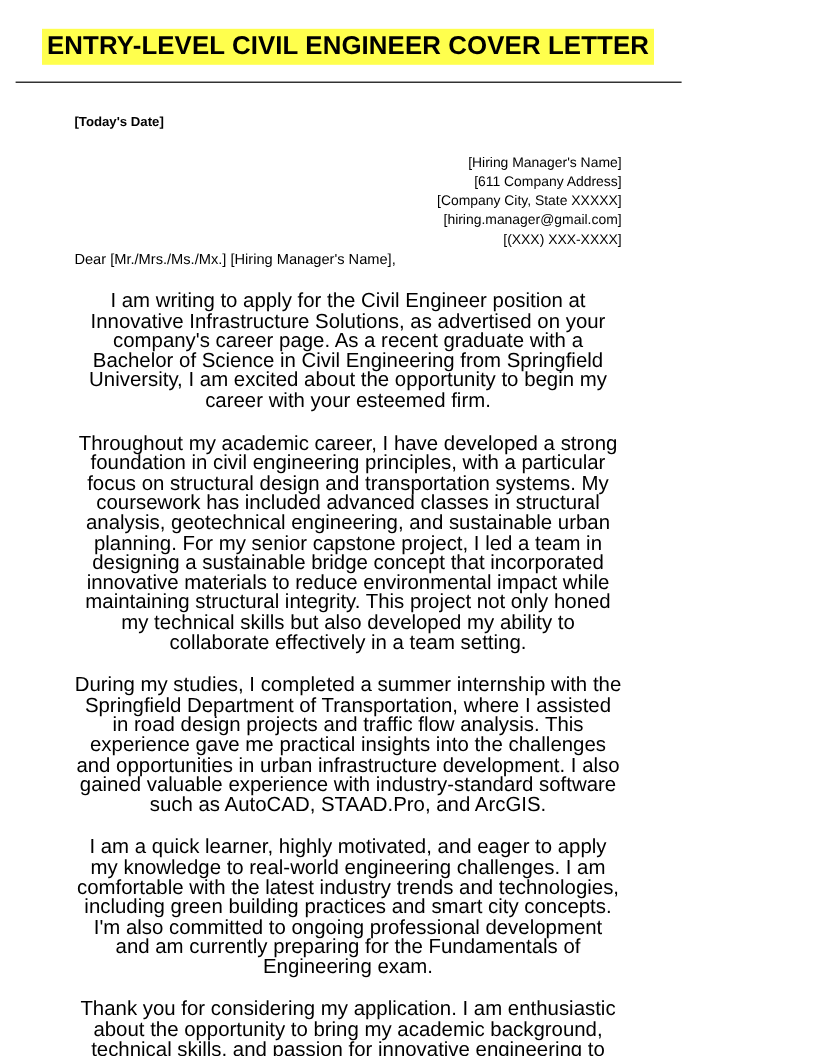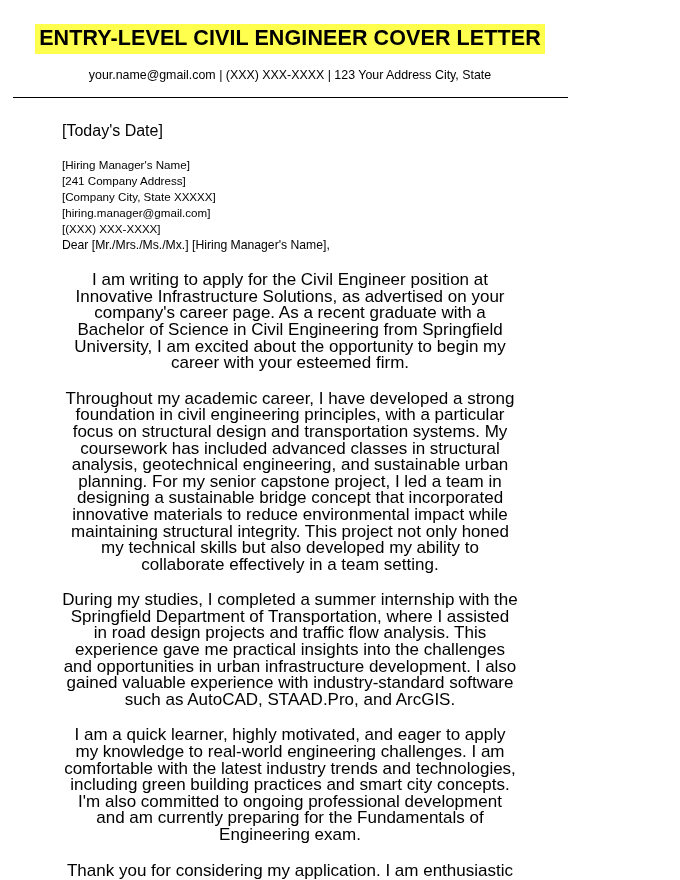--- a/index.html
+++ b/index.html
@@ -59,33 +59,35 @@
     border-top: 1.6px solid #000000;
   }
 
   
   .body-wrap {
     padding: 0 62px 0 62px;
     margin-top: 25px;
   }
 
   .date-line {
-    font-size: 16px;
+    font-size: 11px;
     line-height: 16px;
     margin: 0;
+    font-weight: bold;
   }
 
   .recipient-block {
     margin-top: 18px;
   }
   .recipient-block .r-line {
     font-size: 11.6px;
     line-height: 16px;
     margin: 0;
     white-space: nowrap;
+    text-align: right;
   }
 
   .salutation {
     font-size: 12.2px;
     line-height: 16px;
   }
 
   .para {
     margin-top: 19px;
     font-size: 17px;
@@ -107,31 +109,30 @@
     font-weight: bold;
   }
 </style>
 </head>
 <body>
 
 <div class="page">
 
   <div class="header">
     <h1 class="doc-title" style="background: rgb(255, 255, 77);">ENTRY-LEVEL CIVIL ENGINEER COVER LETTER</h1>
-    <div class="contact-line">your.name@gmail.com | (XXX) XXX-XXXX | 123 Your Address City, State</div>
     <hr class="header-rule">
   </div>
 
   <div class="body-wrap">
 
     <div class="date-line">[Today's Date]</div>
 
     <div class="recipient-block">
       <div class="r-line">[Hiring Manager's Name]</div>
-      <div class="r-line">[241 Company Address]</div>
+      <div class="r-line">[611 Company Address]</div>
       <div class="r-line">[Company City, State XXXXX]</div>
       <div class="r-line">[hiring.manager@gmail.com]</div>
       <div class="r-line">[(XXX) XXX-XXXX]</div>
     </div>
 
     <div class="salutation">Dear [Mr./Mrs./Ms./Mx.] [Hiring Manager's Name],</div>
 
     <p class="para">I am writing to apply for the Civil Engineer position at Innovative Infrastructure Solutions, as advertised on your company's career page. As a recent graduate with a Bachelor of Science in Civil Engineering from Springfield University, I am excited about the opportunity to begin my career with your esteemed firm.</p>
     <p class="para">Throughout my academic career, I have developed a strong foundation in civil engineering principles, with a particular focus on structural design and transportation systems. My coursework has included advanced classes in structural analysis, geotechnical engineering, and sustainable urban planning. For my senior capstone project, I led a team in designing a sustainable bridge concept that incorporated innovative materials to reduce environmental impact while maintaining structural integrity. This project not only honed my technical skills but also developed my ability to collaborate effectively in a team setting.</p>
     <p class="para">During my studies, I completed a summer internship with the Springfield Department of Transportation, where I assisted in road design projects and traffic flow analysis. This experience gave me practical insights into the challenges and opportunities in urban infrastructure development. I also gained valuable experience with industry-standard software such as AutoCAD, STAAD.Pro, and ArcGIS.</p>

